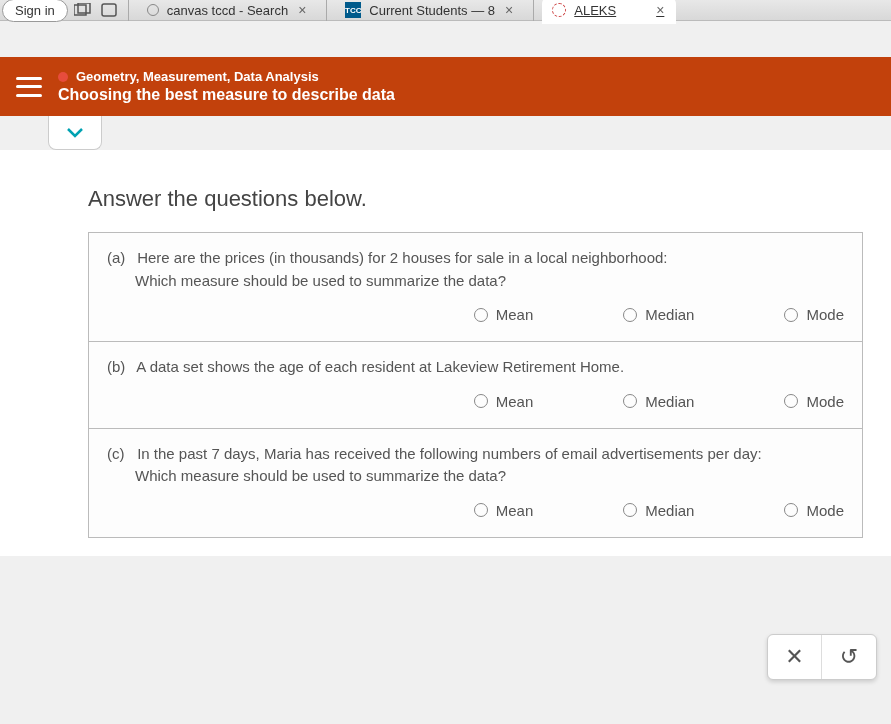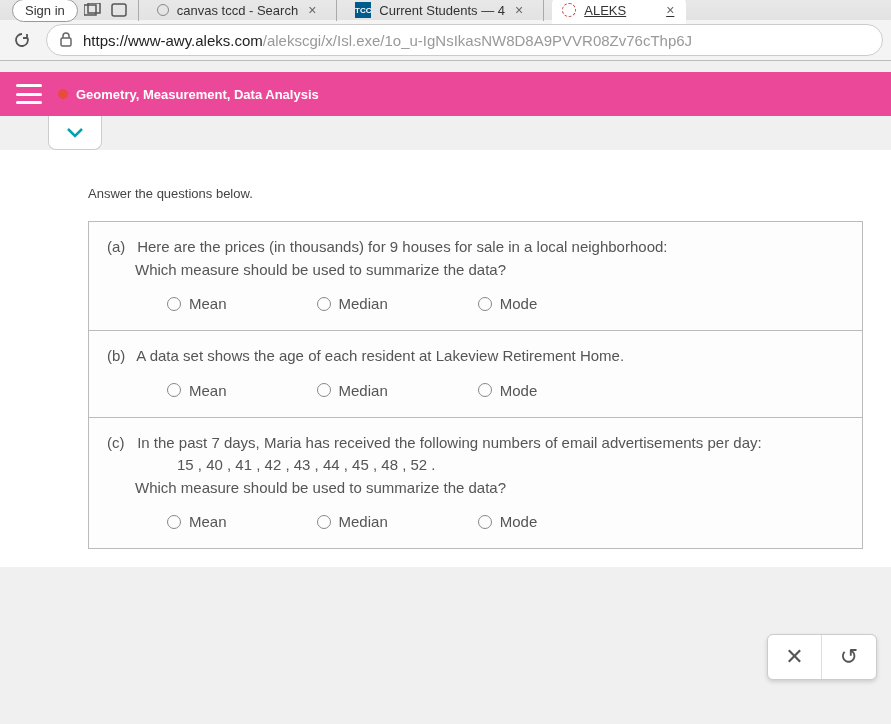--- a/index.html
+++ b/index.html
@@ -13,21 +13,21 @@
     }
     
     .browser-chrome {
       background: linear-gradient(#e8e8e8, #d8d8d8);
       border-bottom: 1px solid #bbb;
     }
     .tab-strip {
       display: flex;
       align-items: center;
       height: 20px;
-      padding: 0 12px;
+      padding: 0 2px;
       gap: 4px;
     }
     .sign-in {
       background: #fff;
       border: 1px solid #999;
       border-radius: 14px;
       padding: 3px 12px;
       font-size: 13px;
       color: #333;
     }
@@ -87,27 +87,27 @@
       padding: 0 12px;
       gap: 10px;
       font-size: 15px;
       overflow: hidden;
     }
     .lock-icon { color: #666; font-size: 14px; }
     .url-dark { color: #222; }
     .url-light { color: #999; }
     
     .aleks-band {
-      background: #ec4899;
+      background: #c2410c;
       color: #fff;
       display: flex;
       align-items: center;
       padding: 12px 16px;
       gap: 16px;
-      margin-top: 11px;
+      margin-top: 36px;
     }
     .hamburger {
       width: 26px; height: 20px;
       display: flex; flex-direction: column; justify-content: space-between;
     }
     .hamburger span { display:block; height:3px; background:#fff; border-radius:2px;}
     .band-text .category {
       font-size: 13px;
       font-weight: 600;
       display: flex;
@@ -135,21 +135,21 @@
       margin-left: 48px;
       color: #00a2b2;
       font-size: 18px;
     }
     
     .content {
       padding: 18px 28px 18px 88px;
       background: #fff;
     }
     .prompt {
-      font-size: 13px;
+      font-size: 22px;
       color: #444;
       margin: 18px 0 20px 0;
     }
     .qbox {
       border: 1px solid #bbb;
       background: #fdfdfd;
     }
     .qcell {
       border-bottom: 1px solid #bbb;
       padding: 14px 18px 14px 18px;
@@ -161,20 +161,21 @@
       line-height: 1.5;
     }
     .qtext .label { display: inline-block; width: 26px; }
     .data-line { padding-left: 70px; }
     .qsub { padding-left: 28px; }
     .choices {
       display: flex;
       gap: 90px;
       padding: 14px 0 4px 60px;
       align-items: center;
+      justify-content: flex-end;
     }
     .choice {
       display: flex;
       align-items: center;
       gap: 8px;
       color: #555;
       font-size: 15px;
     }
     .radio {
       width: 14px; height: 14px;
@@ -222,81 +223,63 @@
     <div class="divider"></div>
 
     <div class="tab">
       <span class="favicon search"></span>
       <span>canvas tccd - Search</span>
       <span class="tab-close">×</span>
     </div>
     <div class="divider"></div>
     <div class="tab">
       <span class="favicon tcc">TCC</span>
-      <span>Current Students — 4</span>
+      <span>Current Students — 8</span>
       <span class="tab-close">×</span>
     </div>
     <div class="divider"></div>
     <div class="tab active">
       <span class="favicon aleks"></span>
       <span>ALEKS</span>
       <span class="tab-close" style="margin-left:30px;">×</span>
     </div>
   </div>
 
-  <div class="addr-row">
-    <div class="nav-btn">
-      <svg width="18" height="18" viewBox="0 0 18 18">
-          <path d="M9 3a6 6 0 1 0 5.6 3.9" fill="none" stroke="#555" stroke-width="1.8"></path>
-          <path d="M14 3v4h-4" fill="none" stroke="#555" stroke-width="1.8"></path>
-        </svg>
-    </div>
-    <div class="addr-bar">
-      <span class="lock-icon">
-        <svg width="14" height="16" viewBox="0 0 14 16">
-            <rect x="2" y="7" width="10" height="8" rx="1.5" fill="none" stroke="#666" stroke-width="1.5"></rect>
-            <path d="M4 7V5a3 3 0 0 1 6 0v2" fill="none" stroke="#666" stroke-width="1.5"></path>
-          </svg>
-      </span>
-      <span>
-        <span class="url-dark">https://www-awy.aleks.com</span><span class="url-light">/alekscgi/x/Isl.exe/1o_u-IgNsIkasNW8D8A9PVVR08Zv76cThp6J</span>
-      </span>
-    </div>
-  </div>
 </div>
 
 <div class="aleks-band">
   <div class="hamburger">
     <span></span>
       <span></span>
       <span></span>
   </div>
   <div class="band-text">
     <div class="category">
       <span class="red-dot"></span>
       <span>Geometry, Measurement, Data Analysis</span>
     </div>
+    <div class="topic">Choosing the best measure to describe data</div>
   </div>
 </div>
 
 <div class="chevron-tab">
   <svg width="18" height="12" viewBox="0 0 18 12">
       <path d="M2 2l7 7 7-7" fill="none" stroke="#00a2b2" stroke-width="2.5"></path>
     </svg>
 </div>
 
 <div class="content">
   <div class="prompt">Answer the questions below.</div>
 
   <div class="qbox">
 
     <div class="qcell">
       <div class="qtext">
         <span class="label">(a)</span>
-        <span>Here are the prices (in thousands) for 9 houses for sale in a local neighborhood:</span>
+        <span>Here are the prices (in thousands) for 2 houses for sale in a local neighborhood:</span>
         <div class="qsub">Which measure should be used to summarize the data?</div>
       </div>
       <div class="choices">
         <label class="choice">
             <span class="radio"></span>
             <span>Mean</span>
           </label>
         <label class="choice">
             <span class="radio"></span>
             <span>Median</span>
@@ -326,21 +309,20 @@
             <span class="radio"></span>
             <span>Mode</span>
           </label>
       </div>
     </div>
 
     <div class="qcell">
       <div class="qtext">
         <span class="label">(c)</span>
         <span>In the past 7 days, Maria has received the following numbers of email advertisements per day:</span>
-        <div class="data-line">15 , 40 , 41 , 42 , 43 , 44 , 45 , 48 , 52 .</div>
         <div class="qsub">Which measure should be used to summarize the data?</div>
       </div>
       <div class="choices">
         <label class="choice">
             <span class="radio"></span>
             <span>Mean</span>
           </label>
         <label class="choice">
             <span class="radio"></span>
             <span>Median</span>

